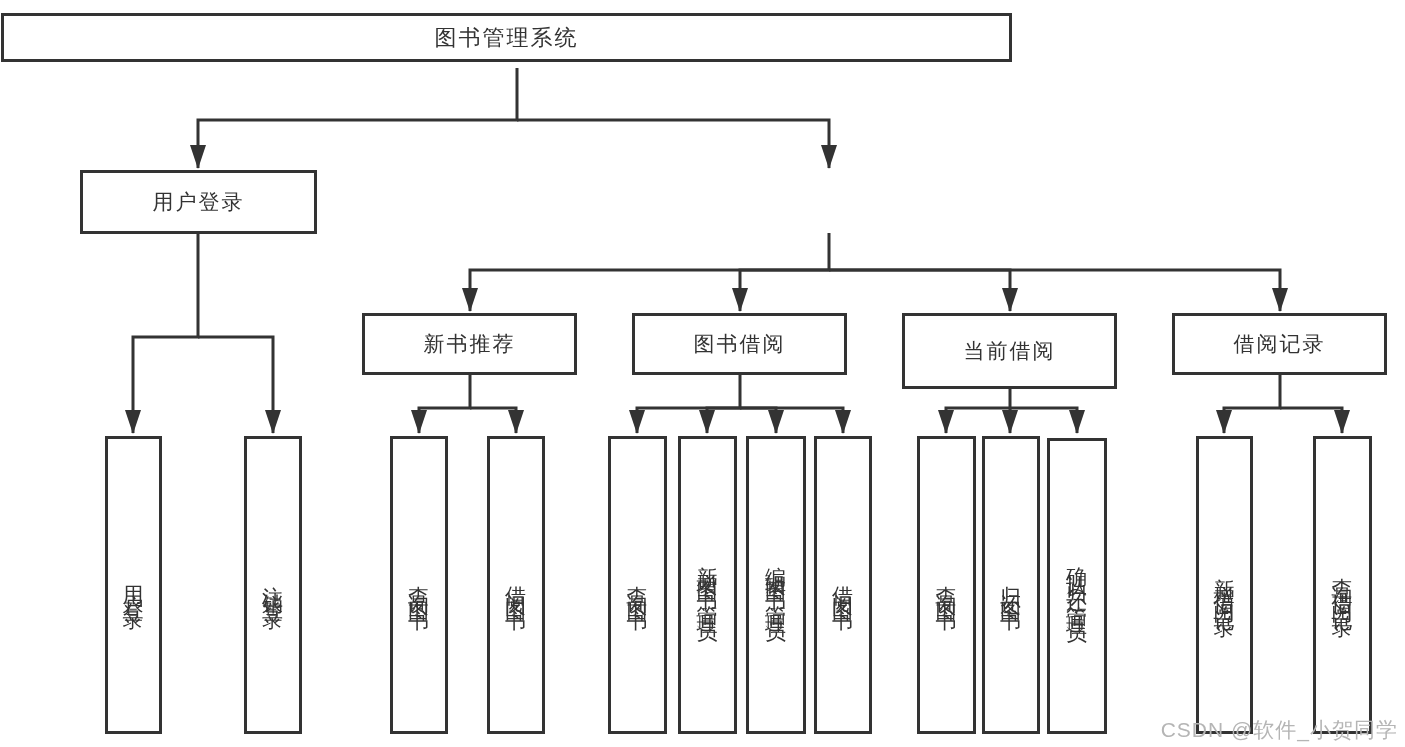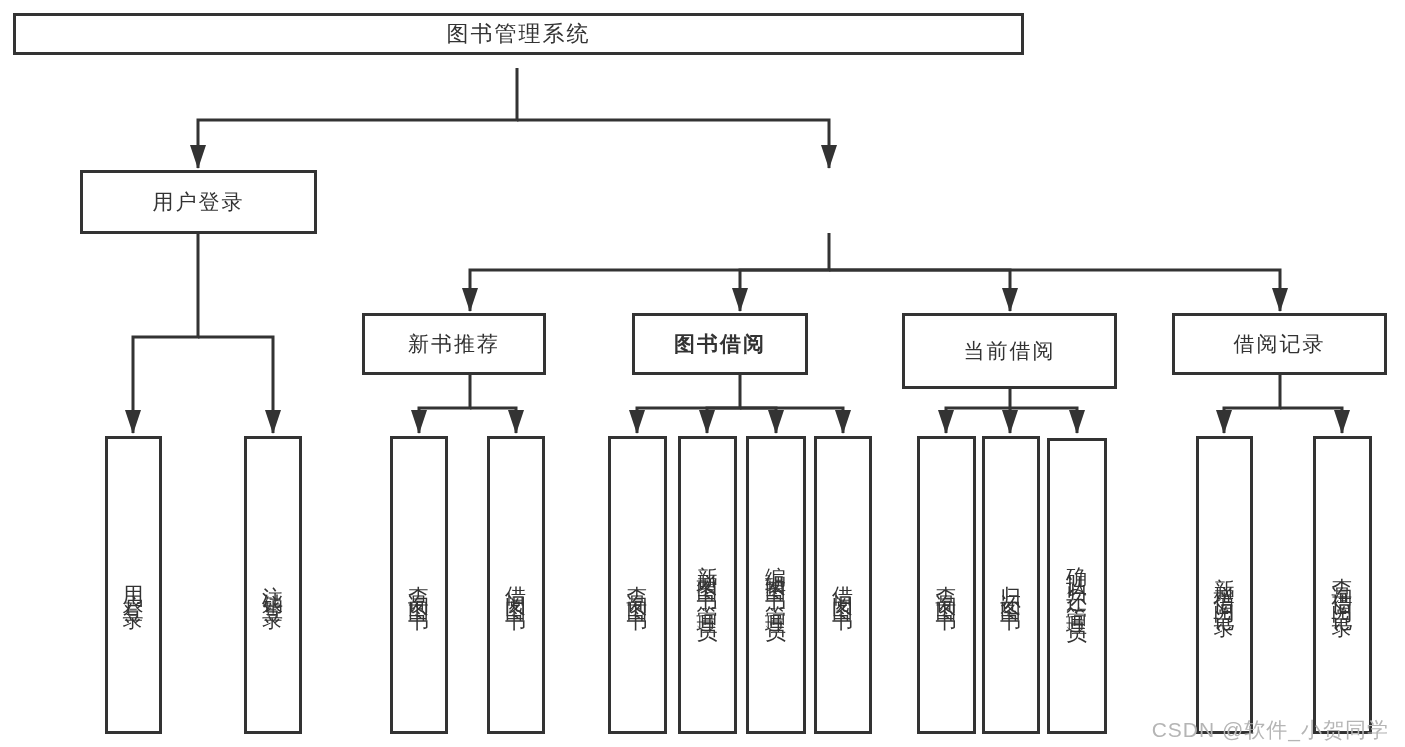--- a/index.html
+++ b/index.html
@@ -36,21 +36,21 @@
   .vnode span {
     writing-mode: vertical-lr;
     text-orientation: mixed;
     letter-spacing: 8px;
     line-height: 1;
     font-size: 21px;
     white-space: nowrap;
   }
   .watermark {
     position: absolute;
-    right: 16px;
+    right: 7px;
     top: 716px;
     font-size: 21px;
     letter-spacing: 1px;
     color: #b5b5b5;
     z-index: 6;
     white-space: nowrap;
   }
 </style>
 </head>
 <body>
@@ -86,26 +86,26 @@
 
       <path d="M1010 375 V408 H946 V433" marker-end="url(#ah)"></path>
       <path d="M1010 408 V433" marker-end="url(#ah)"></path>
       <path d="M1010 408 H1077 V433" marker-end="url(#ah)"></path>
 
       <path d="M1280 375 V408 H1224 V433" marker-end="url(#ah)"></path>
       <path d="M1280 408 H1342 V433" marker-end="url(#ah)"></path>
     </g>
   </svg>
 
-  <div class="node root" style="left:13px; top:13px; width:1011px; height:42px;">图书管理系统</div>
+  <div class="node root" style="left:1px; top:13px; width:1011px; height:49px;">图书管理系统</div>
 
   <div class="node" style="left:80px; top:170px; width:237px; height:64px;">用户登录</div>
 
-  <div class="node" style="left:362px; top:313px; width:184px; height:62px;font-family:Liberation Serif, serif;">新书推荐</div>
-  <div class="node" style="left:632px; top:313px; width:176px; height:62px;font-weight:bold;">图书借阅</div>
+  <div class="node" style="left:362px; top:313px; width:215px; height:62px;font-family:Liberation Serif, serif;">新书推荐</div>
+  <div class="node" style="left:632px; top:313px; width:215px; height:62px;">图书借阅</div>
   <div class="node" style="left:902px; top:313px; width:215px; height:76px;">当前借阅</div>
   <div class="node" style="left:1172px; top:313px; width:215px; height:62px;">借阅记录</div>
 
   <div class="node vnode" style="left:105px; top:436px; width:57px; height:298px;">
     <span>用户登录</span>
   </div>
   <div class="node vnode" style="left:244px; top:436px; width:58px; height:298px;">
     <span>注销登录</span>
   </div>
 

